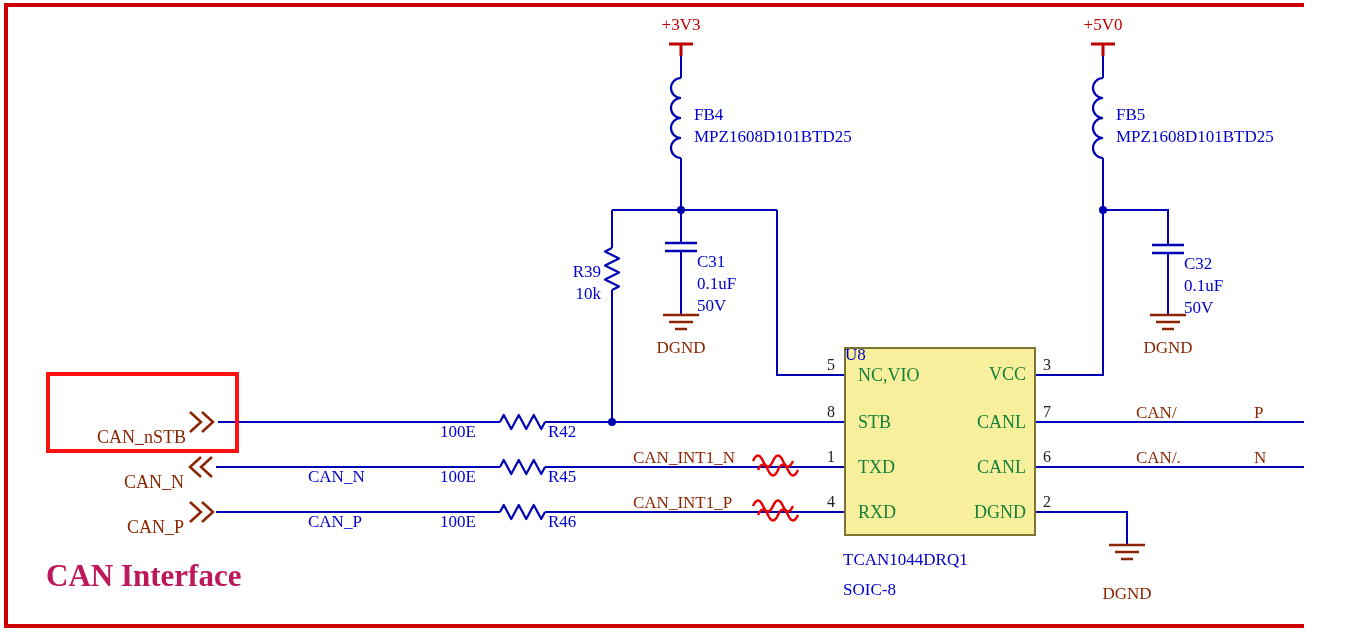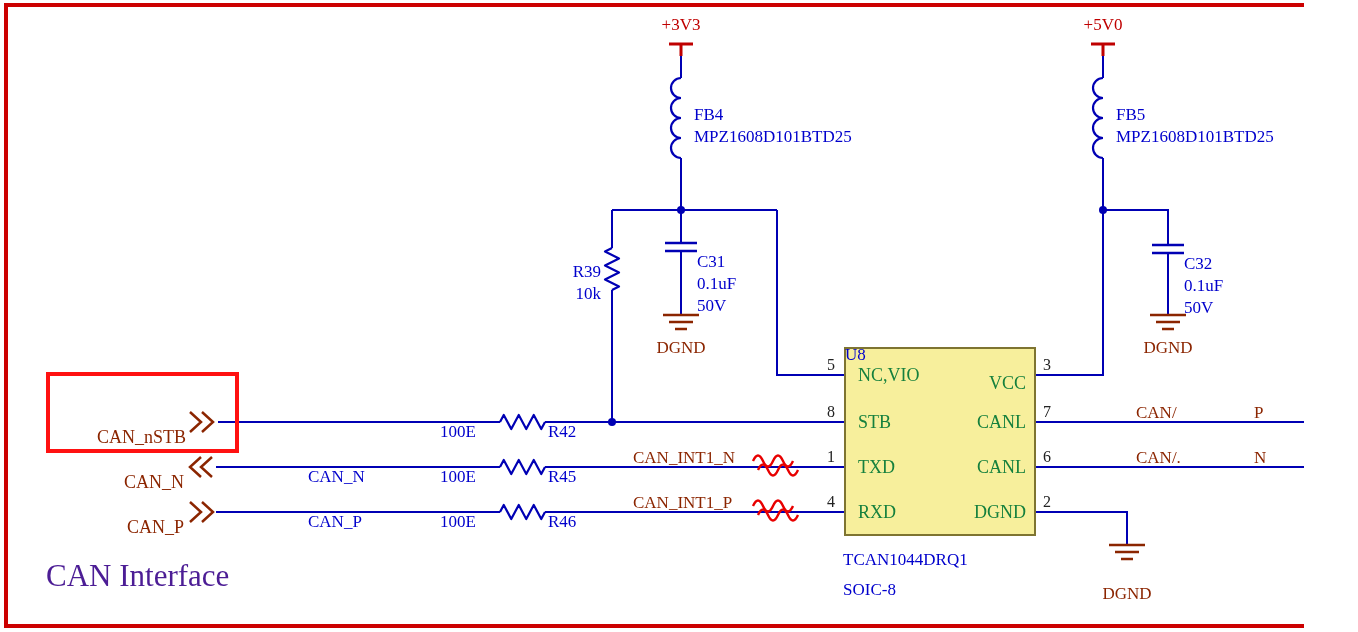--- a/index.html
+++ b/index.html
@@ -10,21 +10,21 @@
   .gfx{position:absolute;left:0;top:0;}
   .lbl{position:absolute;white-space:nowrap;line-height:1;font-size:17px;}
   .ctr{transform:translateX(-50%);}
   .ralign{transform:translateX(-100%);}
   .blue{color:#0000CC;margin-top:19px;}
   .maroon{color:#8B2500;}
   .red{color:#BF0000;}
   .pinname{font-size:18px;color:#15803d;}
   .pinnum{font-size:16px;color:#222222;}
   .port{font-size:18px;margin-top:15px;}
-  .title{font-size:31px;font-weight:normal;color:#4c1d95;}
+  .title{font-size:31px;font-weight:bold;color:#be185d;}
 </style>
 </head>
 <body>
 
 <div class="stage">
 
   <svg class="gfx" width="1358" height="632" viewBox="0 0 1358 632">
 
     <rect x="6" y="5" width="1346" height="621" fill="none" stroke="#CC0000" stroke-width="4"></rect>
 
@@ -117,21 +117,21 @@
 
   <span class="lbl blue" style="left:845px;top:327px">U8</span>
   <span class="lbl blue" style="left:843px;top:532px">TCAN1044DRQ1</span>
   <span class="lbl blue" style="left:843px;top:562px">SOIC-8</span>
 
   <span class="lbl pinname" style="left:858px;top:366px">NC,VIO</span>
   <span class="lbl pinname" style="left:858px;top:413px">STB</span>
   <span class="lbl pinname" style="left:858px;top:458px">TXD</span>
   <span class="lbl pinname" style="left:858px;top:503px">RXD</span>
 
-  <span class="lbl pinname ralign" style="left:1026px;top:374px">VCC</span>
+  <span class="lbl pinname ralign" style="left:1026px;top:365px">VCC</span>
   <span class="lbl pinname ralign" style="left:1026px;top:413px">CANL</span>
   <span class="lbl pinname ralign" style="left:1026px;top:458px">CANL</span>
   <span class="lbl pinname ralign" style="left:1026px;top:503px">DGND</span>
 
   <span class="lbl pinnum ctr" style="left:831px;top:357px">5</span>
   <span class="lbl pinnum ctr" style="left:831px;top:404px">8</span>
   <span class="lbl pinnum ctr" style="left:831px;top:449px">1</span>
   <span class="lbl pinnum ctr" style="left:831px;top:494px">4</span>
 
   <span class="lbl pinnum ctr" style="left:1047px;top:357px">3</span>

